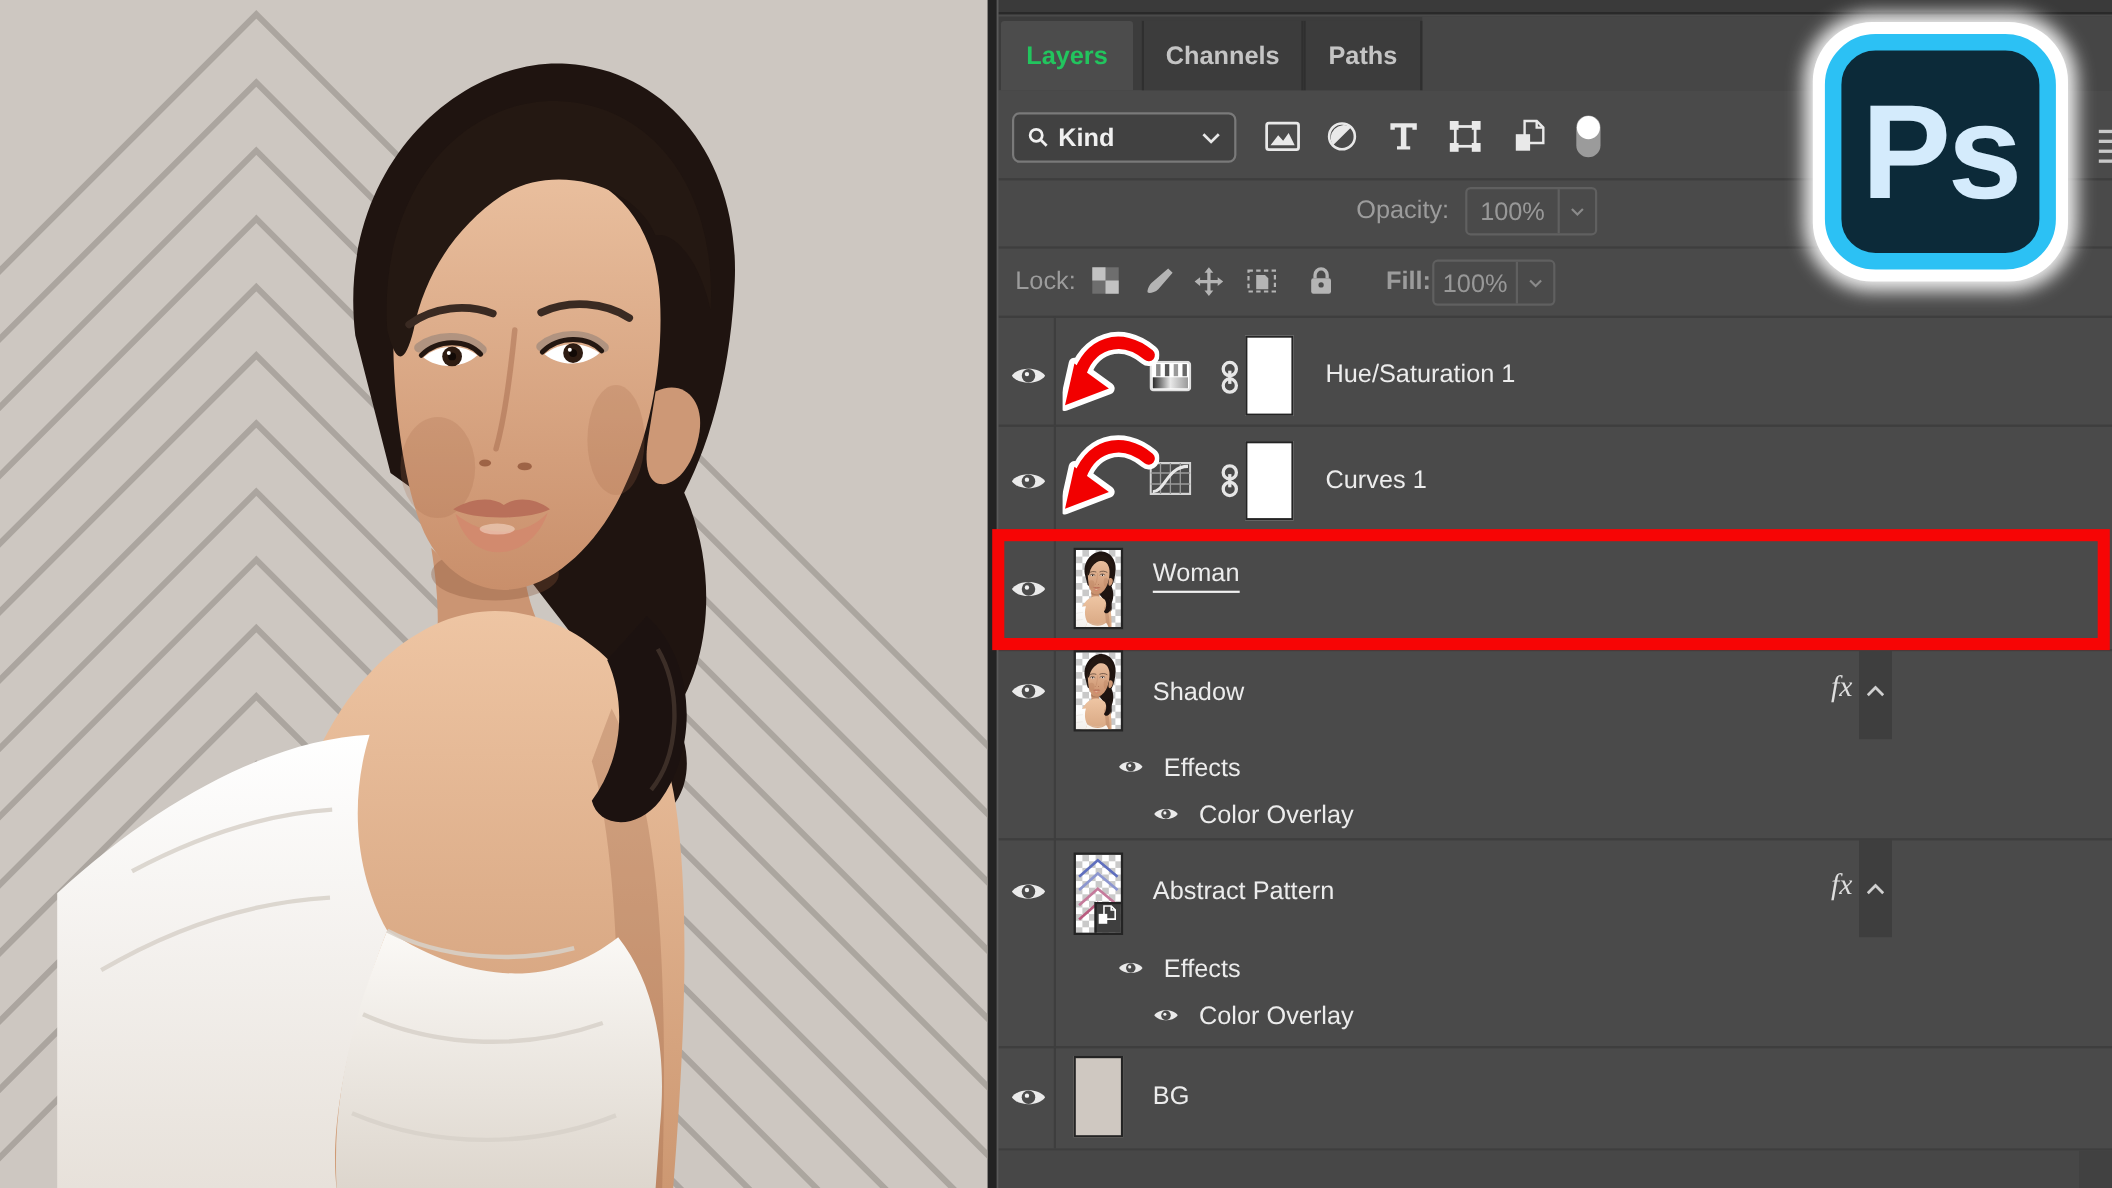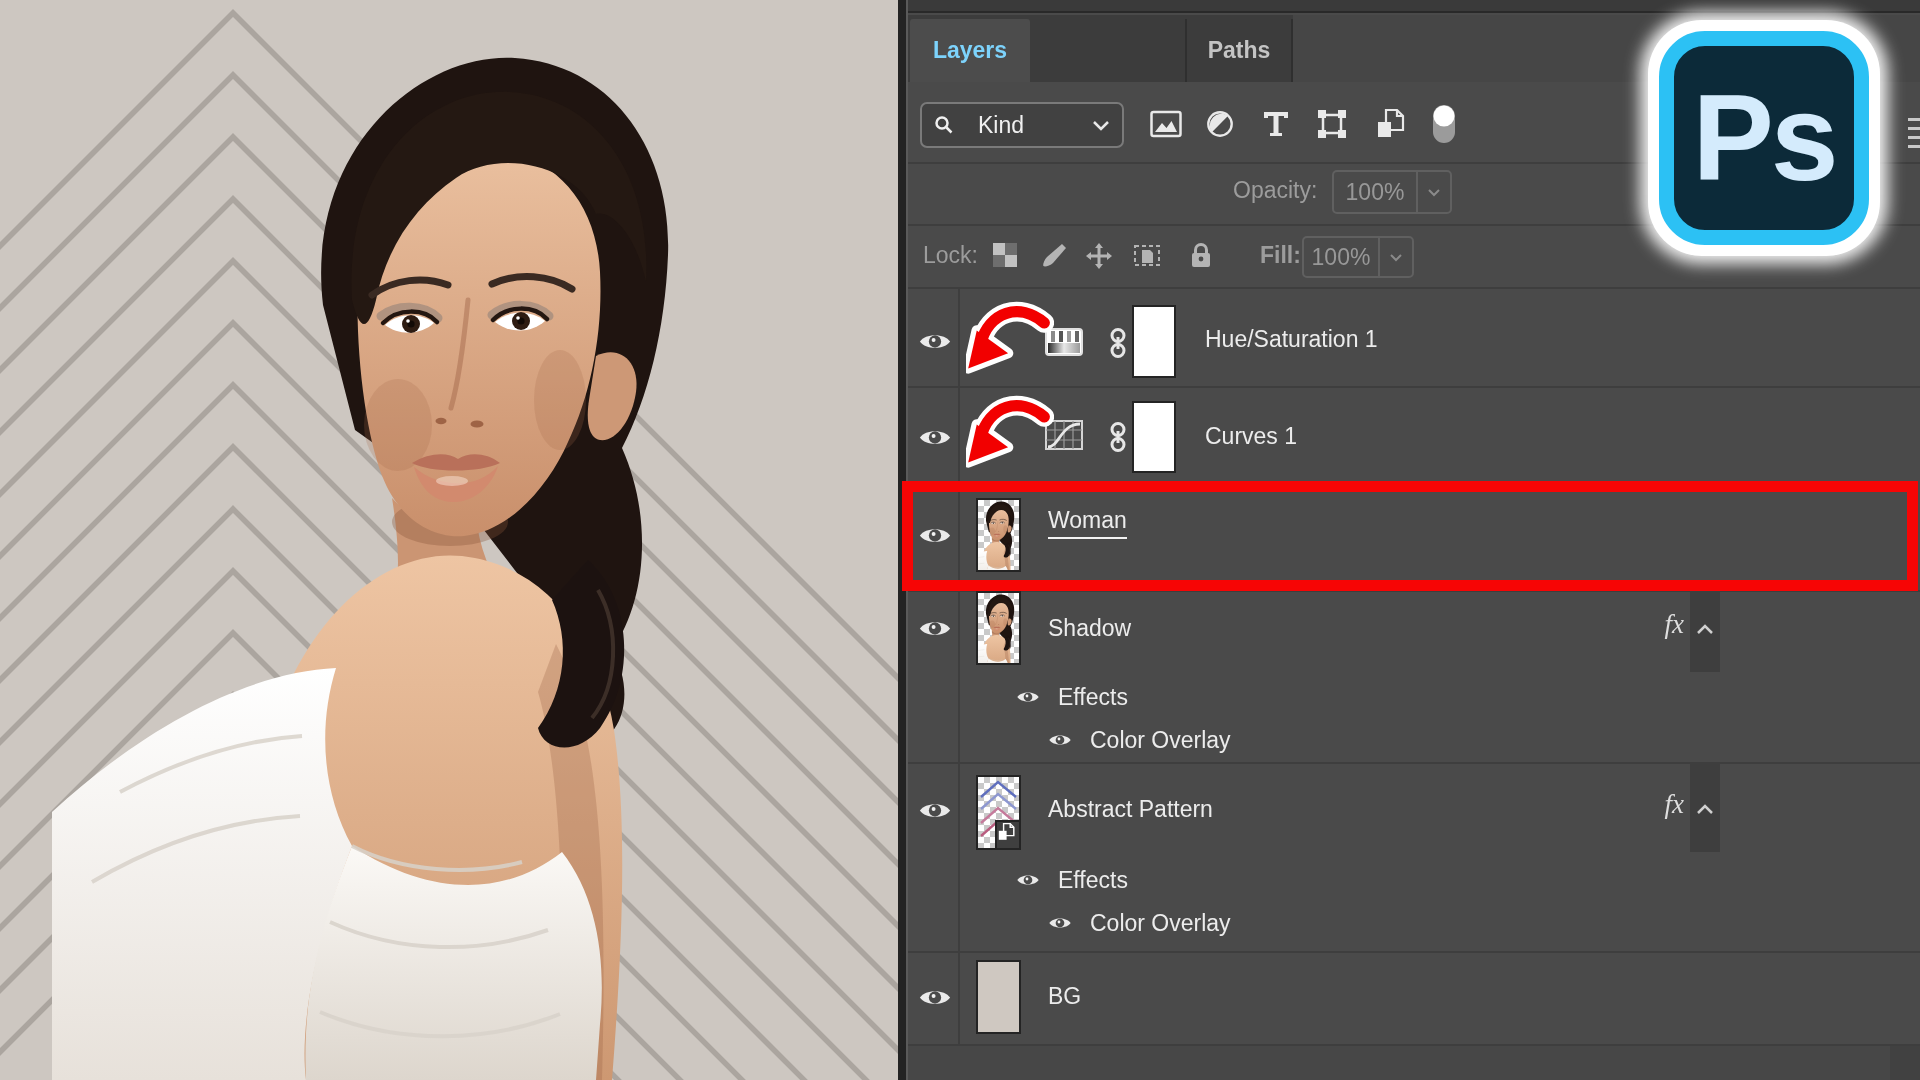--- a/index.html
+++ b/index.html
@@ -14,27 +14,27 @@
   
   #gap{left:898px;top:0;width:10px;height:1080px;background:#232323;border-right:2px solid #5a5a5a;}
 
   
   #panel{left:908px;top:0;width:1012px;height:1080px;background:#4a4a4a;}
   .topbar{left:0;top:0;width:1012px;height:13px;background:#3a3a3a;border-bottom:2px solid #292929;}
   .tabstrip{left:0;top:15px;width:1012px;height:67px;background:#3c3c3c;}
   .tabstrip-rest{left:385px;top:0;width:627px;height:67px;background:#464646;}
   .tab{position:absolute;top:4px;height:63px;display:flex;align-items:center;justify-content:center;
        font-size:23px;color:#c4c4c4;font-weight:700;}
-  .tab.active{background:#4c4c4c;color:#7dd3fc;border-radius:3px 3px 0 0;}
+  .tab.active{background:#4c4c4c;color:#22c55e;border-radius:3px 3px 0 0;}
   .tab.inactive{border-left:2px solid #2f2f2f;border-right:2px solid #2f2f2f;background:#3c3c3c;}
 
   .filter-row{left:0;top:82px;width:1012px;height:80px;}
   .kind-box{left:12px;top:20px;width:204px;height:46px;background:#414141;border:2px solid #7a7a7a;
             border-radius:7px;display:flex;align-items:center;padding:0 12px;color:#f0f0f0;font-size:23px;}
-  .kind-box .lbl{margin-left:24px;}
+  .kind-box .lbl{margin-left:8px;font-weight:bold;}
   .kind-box .chev{margin-left:auto;}
   .ficon{position:absolute;top:24px;width:34px;height:36px;display:flex;align-items:center;justify-content:center;}
 
   .divider{left:0;width:1012px;height:2px;background:#3e3e3e;}
 
   .blend-row{left:0;top:164px;width:1012px;height:60px;}
   .blend-select{left:10px;top:4px;width:304px;height:46px;border:2px solid #606060;border-radius:5px;
                 display:flex;align-items:center;padding:0 14px;color:#989898;font-size:23px;}
   .blend-select .chev{margin-left:auto;}
   .dim-label{color:#9c9c9c;font-size:23px;}
@@ -193,20 +193,23 @@
 
   <div class="abs" id="panel">
 
     <div class="abs topbar"></div>
 
     <div class="abs tabstrip">
       <div class="abs tabstrip-rest"></div>
       <div class="tab active" style="left:2px;width:120px;">
         <span>Layers</span>
       </div>
+      <div class="tab inactive" style="left:130px;width:147px;">
+        <span>Channels</span>
+      </div>
       <div class="tab inactive" style="left:277px;width:108px;">
         <span>Paths</span>
       </div>
     </div>
 
     <div class="abs filter-row">
       <div class="abs kind-box">
         <svg width="20" height="20" viewBox="0 0 20 20">
           <circle cx="8" cy="8" r="5.5" stroke="#f0f0f0" stroke-width="2.5" fill="none"></circle>
           <line x1="12.5" y1="12.5" x2="17.5" y2="17.5" stroke="#f0f0f0" stroke-width="2.5"></line>

